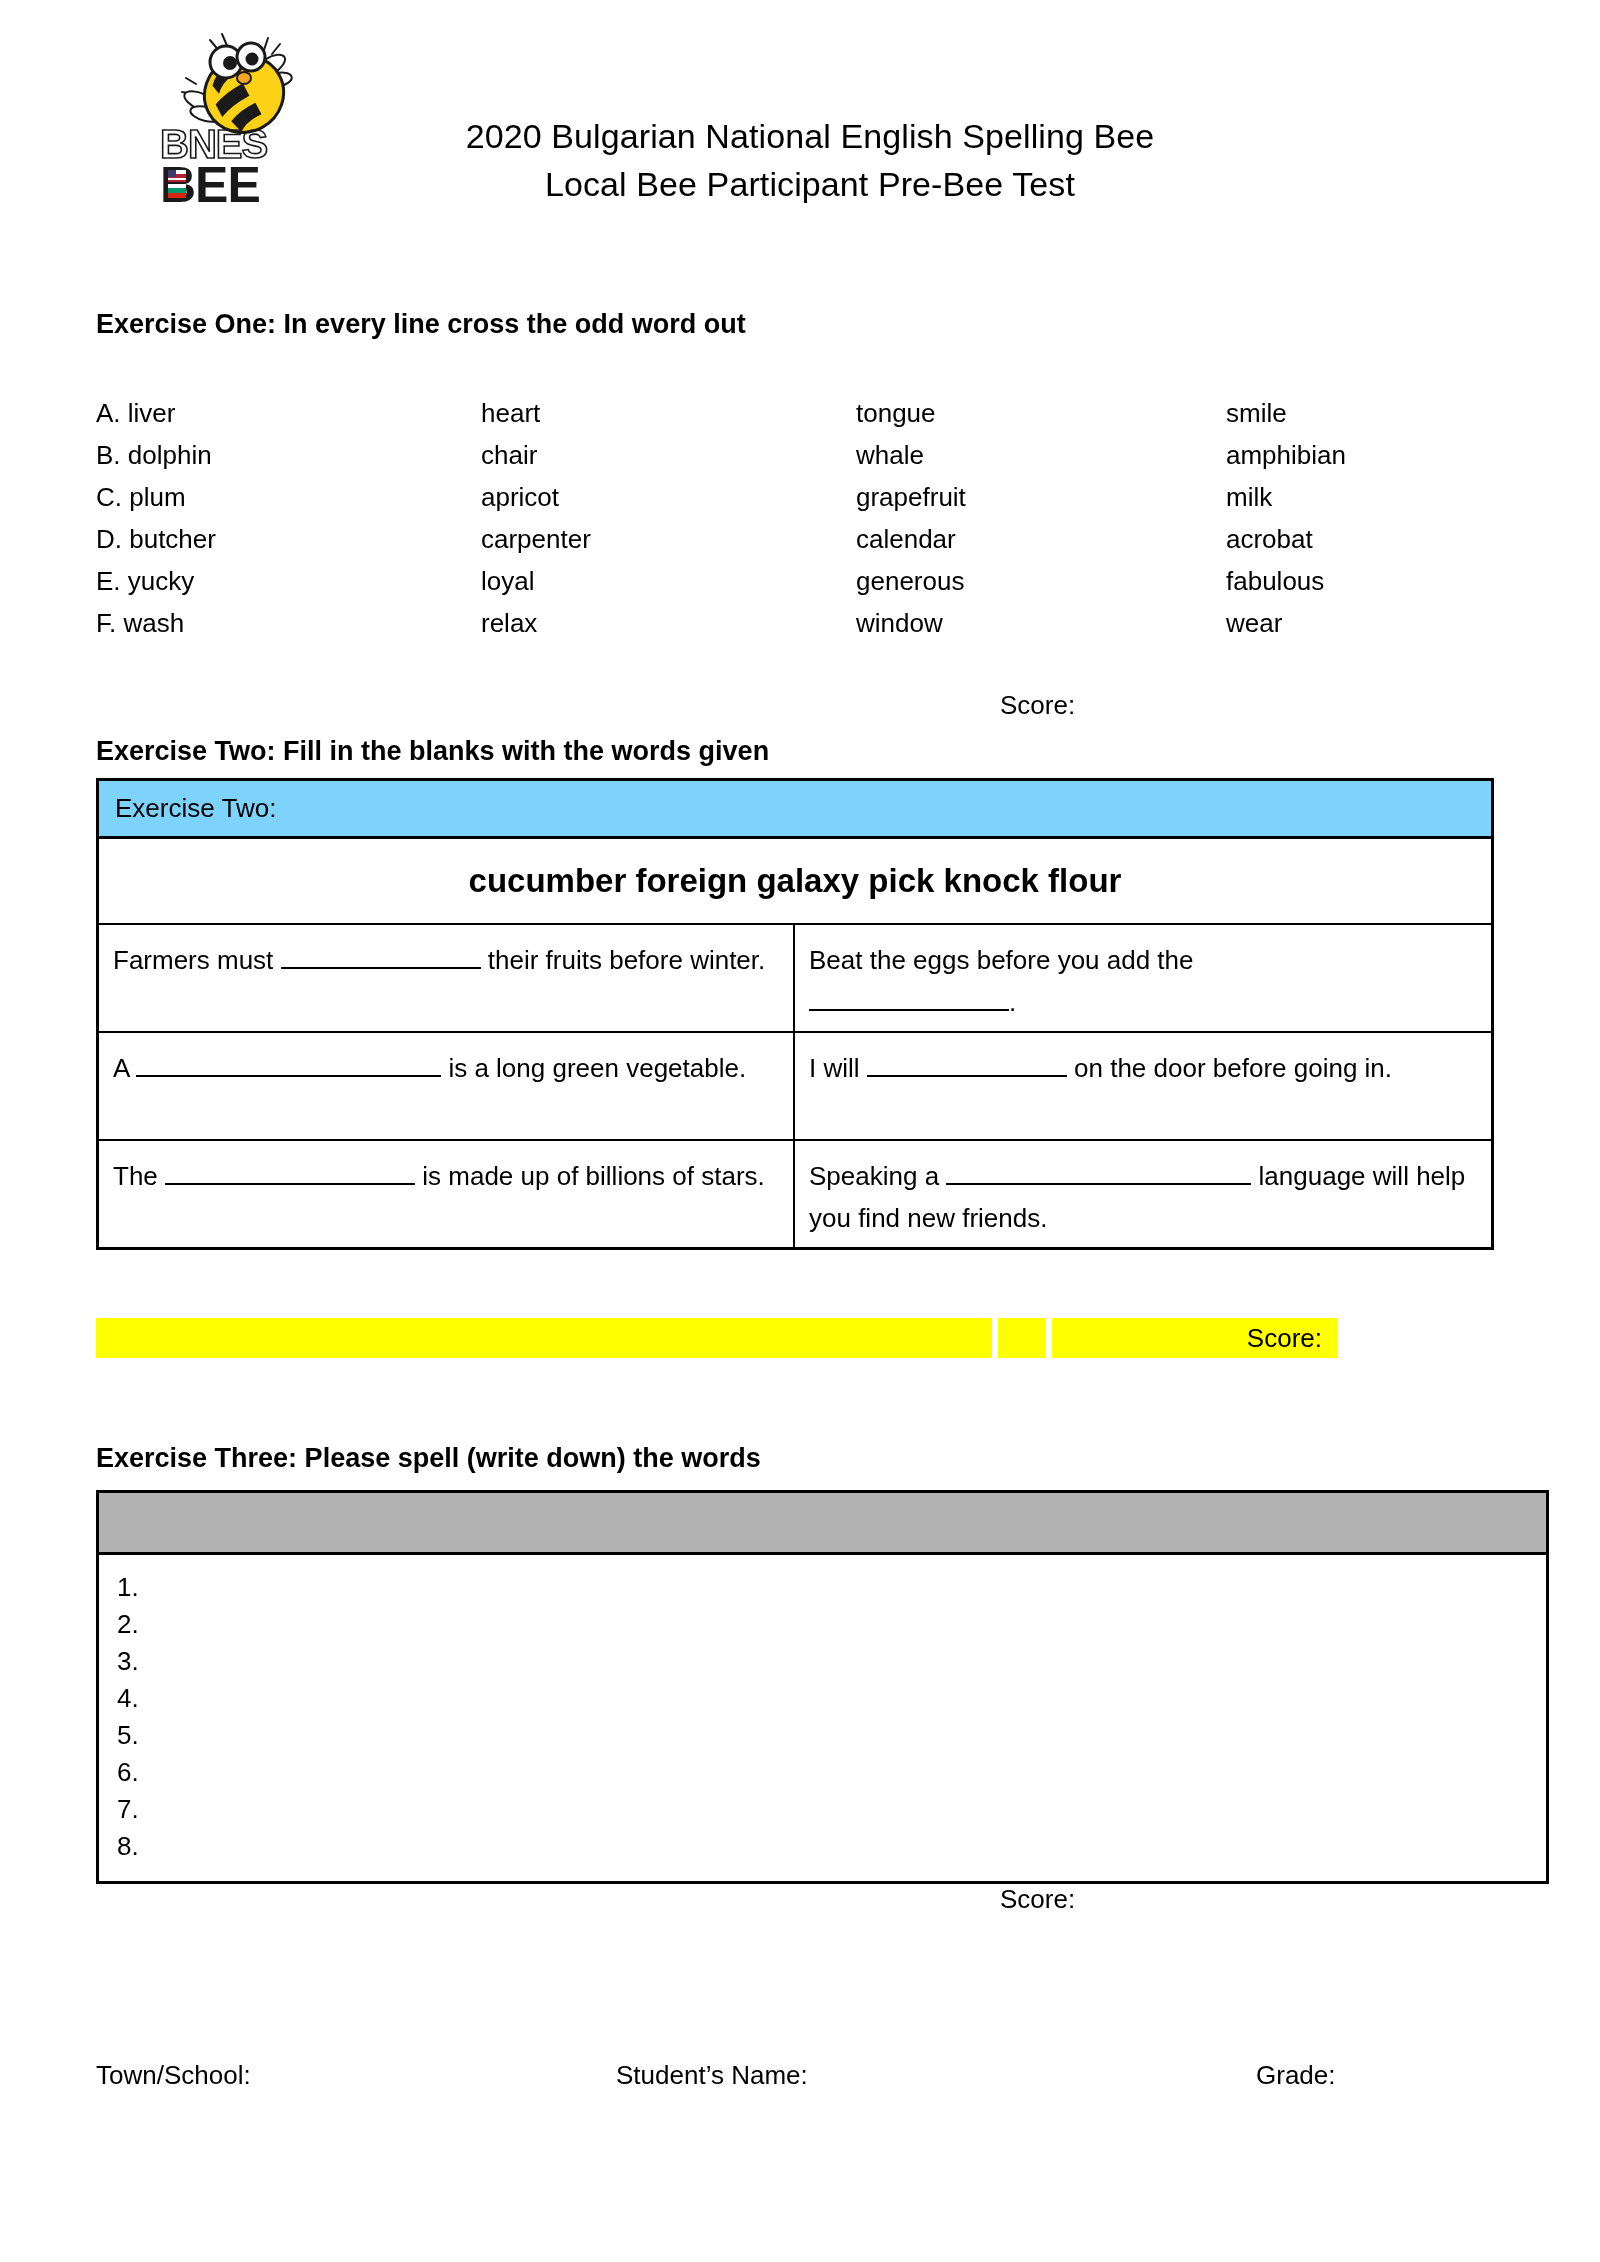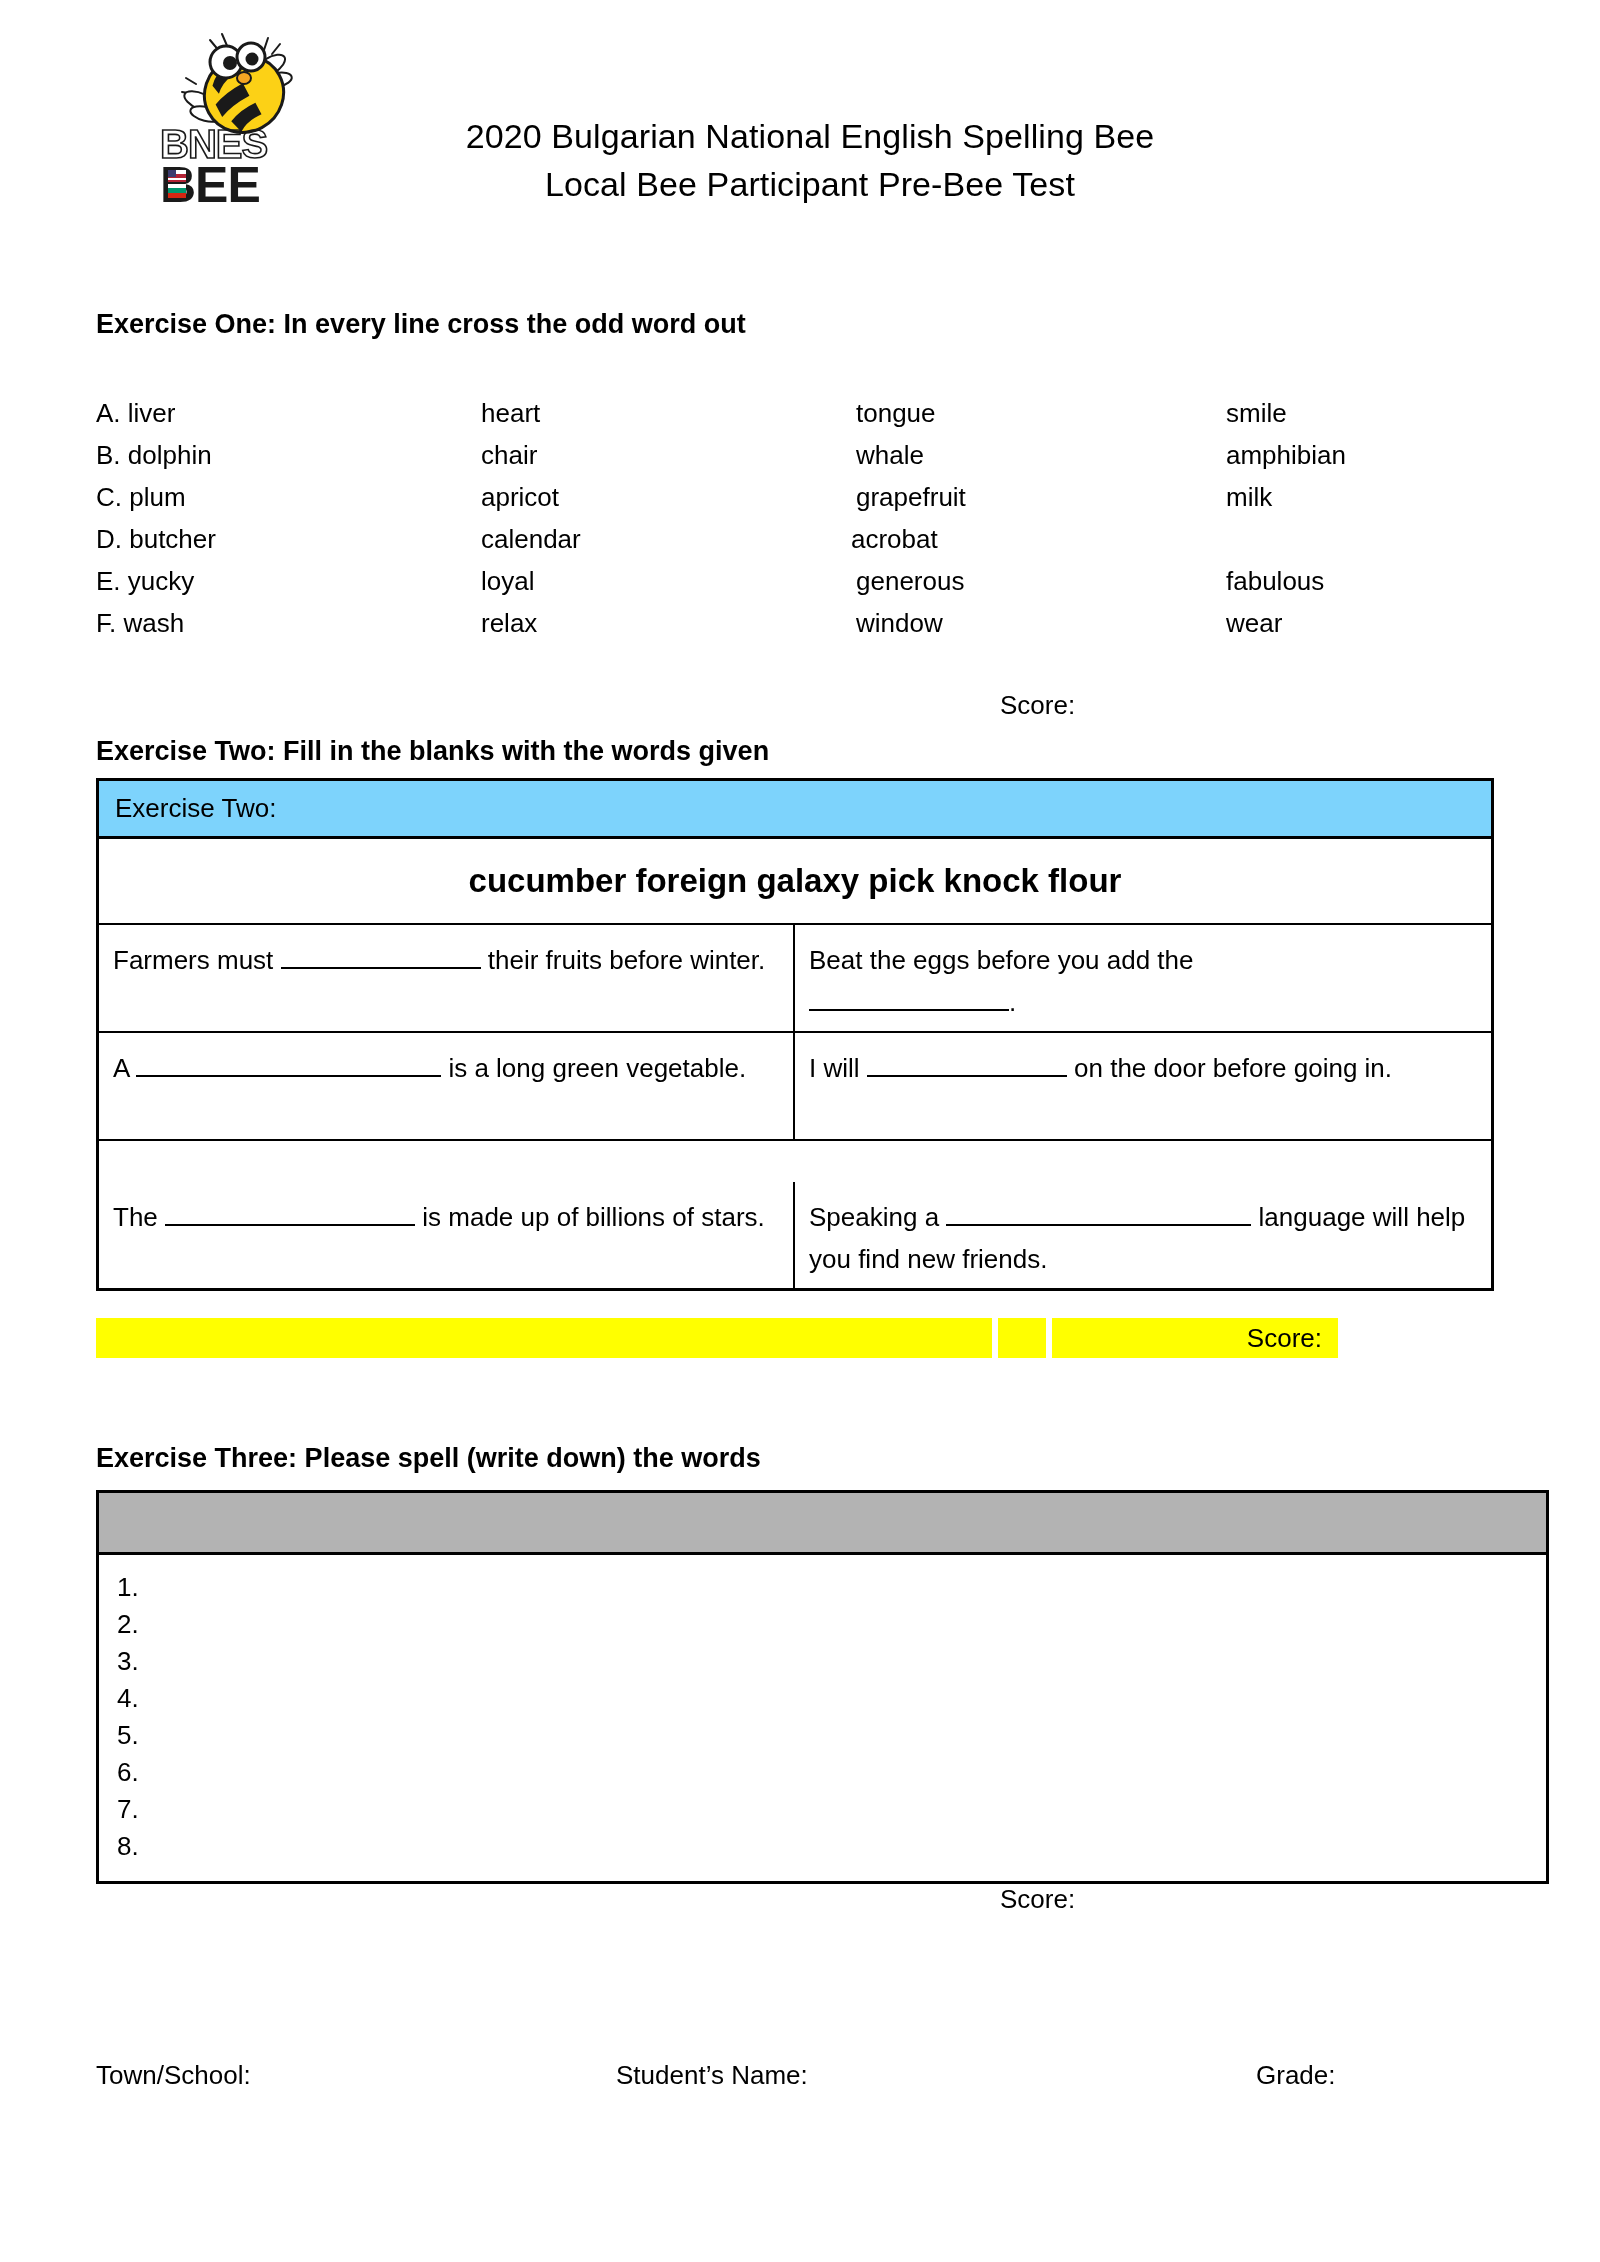--- a/index.html
+++ b/index.html
@@ -129,21 +129,21 @@
   }
   .ex2-wordbank-text {
     font-size: 33px;
     font-weight: bold;
   }
   .ex2-row {
     display: flex;
     border-bottom: 2px solid #000000;
     box-sizing: border-box;
   }
-  .ex2-row.last { border-bottom: none; margin-top: 41px; }
+  .ex2-row.last { border-bottom: none; }
   .ex2-cell {
     font-size: 26px;
     line-height: 42px;
     padding: 14px 14px 8px 14px;
     box-sizing: border-box;
     min-height: 106px;
   }
   .ex2-cell-left {
     width: 699px;
     border-right: 2px solid #000000;
@@ -334,20 +334,21 @@
       <div class="word-cell wc4">amphibian</div>
     </div>
     <div class="word-row">
       <div class="word-cell wc1">C. plum</div>
       <div class="word-cell wc2">apricot</div>
       <div class="word-cell wc3">grapefruit</div>
       <div class="word-cell wc4">milk</div>
     </div>
     <div class="word-row">
       <div class="word-cell wc1">D. butcher</div>
+      <div class="word-cell wc2">carpenter</div>
       <div class="word-cell wc3">calendar</div>
       <div class="word-cell wc4">acrobat</div>
     </div>
     <div class="word-row">
       <div class="word-cell wc1">E. yucky</div>
       <div class="word-cell wc2">loyal</div>
       <div class="word-cell wc3">generous</div>
       <div class="word-cell wc4">fabulous</div>
     </div>
     <div class="word-row">

